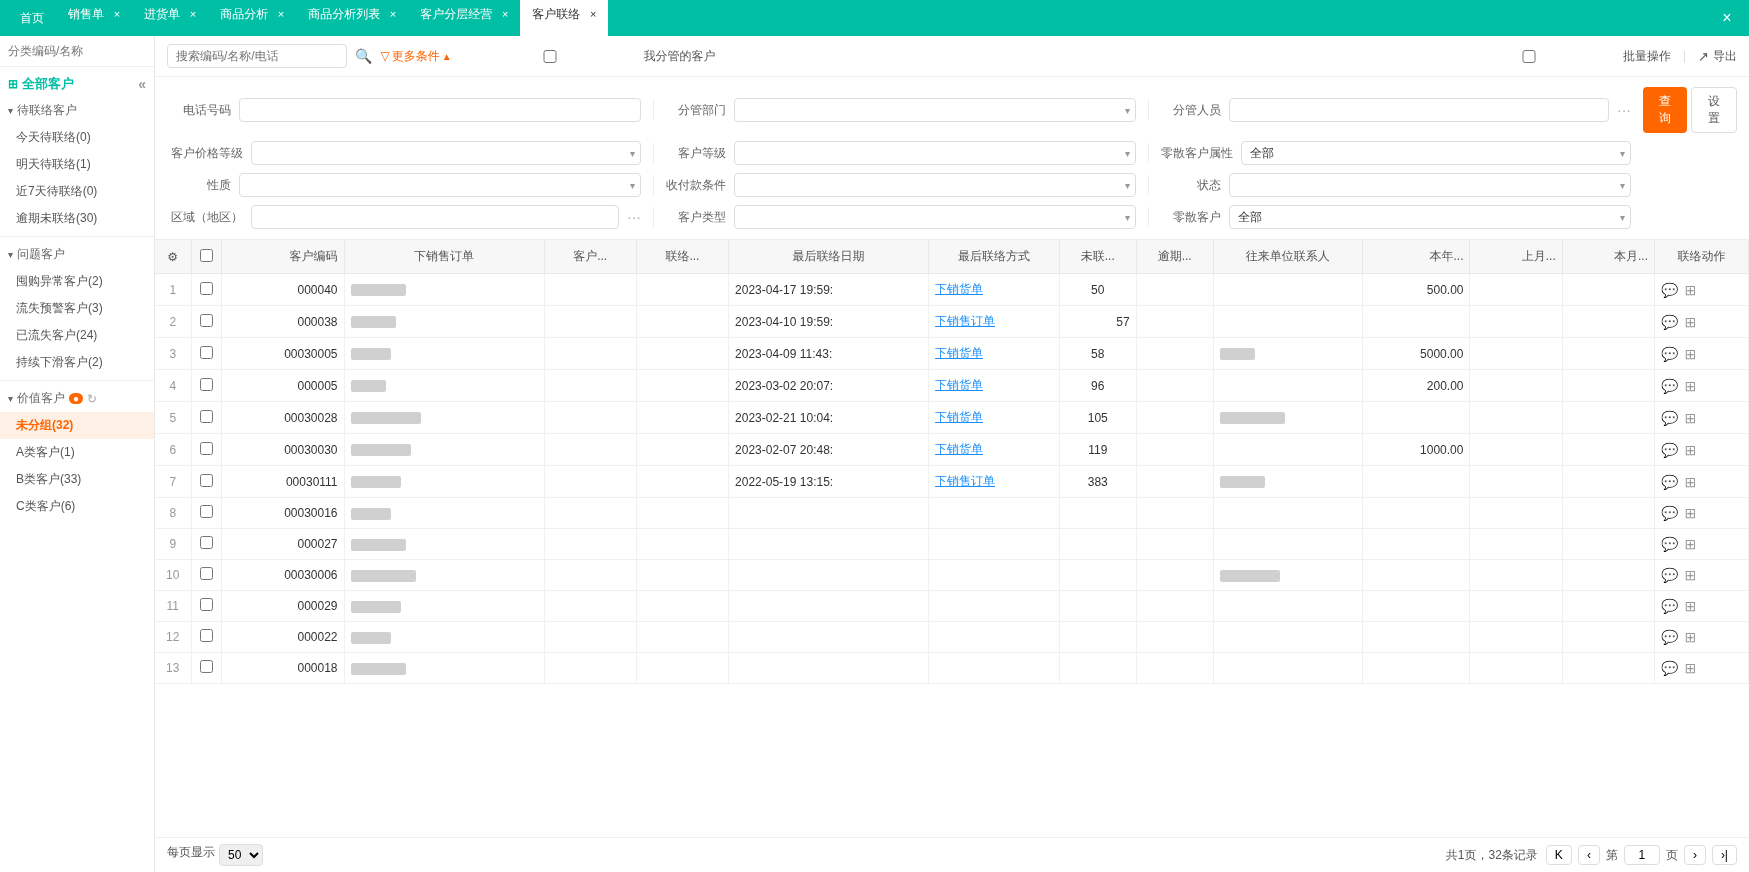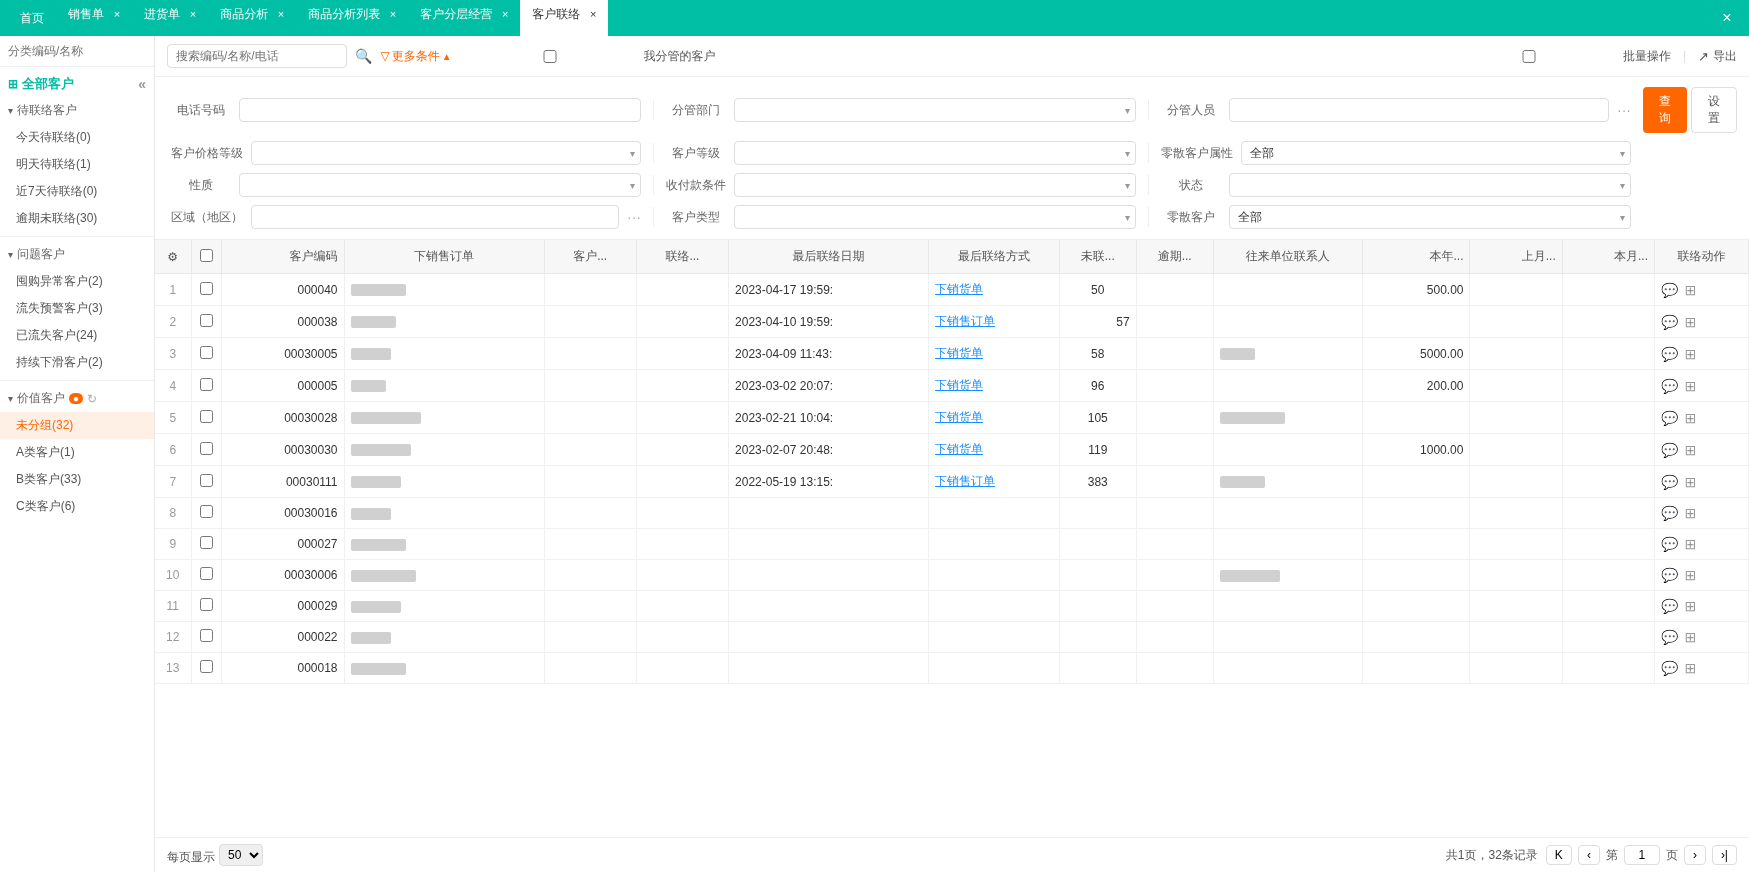--- a/index.html
+++ b/index.html
@@ -110,20 +110,21 @@
     }
     .sidebar-item {
       padding: 5px 8px 5px 16px;
       color: #555;
       cursor: pointer;
       font-size: 12px;
     }
     .sidebar-item.active {
       background: #fff0e6;
       color: #ff6600;
+      font-weight: bold;
     }
     .sidebar-divider {
       height: 1px;
       background: #f0f0f0;
       margin: 4px 0;
     }
 
     
     .content-area {
       flex: 1;
@@ -194,21 +195,21 @@
       display: flex;
       align-items: center;
       flex: 1;
       gap: 8px;
     }
     .filter-field label {
       color: #666;
       white-space: nowrap;
       font-size: 12px;
       min-width: 60px;
-      text-align: center;
+      text-align: right;
     }
     .filter-field input, .filter-field select {
       flex: 1;
       border: 1px solid #ddd;
       border-radius: 4px;
       padding: 4px 8px;
       font-size: 12px;
       outline: none;
       color: #333;
       background: #fff;
@@ -319,21 +320,21 @@
       display: flex;
       align-items: center;
       padding: 6px 12px;
       background: #fff;
       border-top: 1px solid #eee;
       flex-shrink: 0;
       gap: 8px;
     }
     .table-footer .per-page {
       display: flex;
-      align-items: flex-end;
+      align-items: flex-start;
       gap: 4px;
       color: #555;
     }
     .table-footer select {
       border: 1px solid #ddd;
       border-radius: 4px;
       padding: 2px 4px;
       font-size: 12px;
       outline: none;
     }

